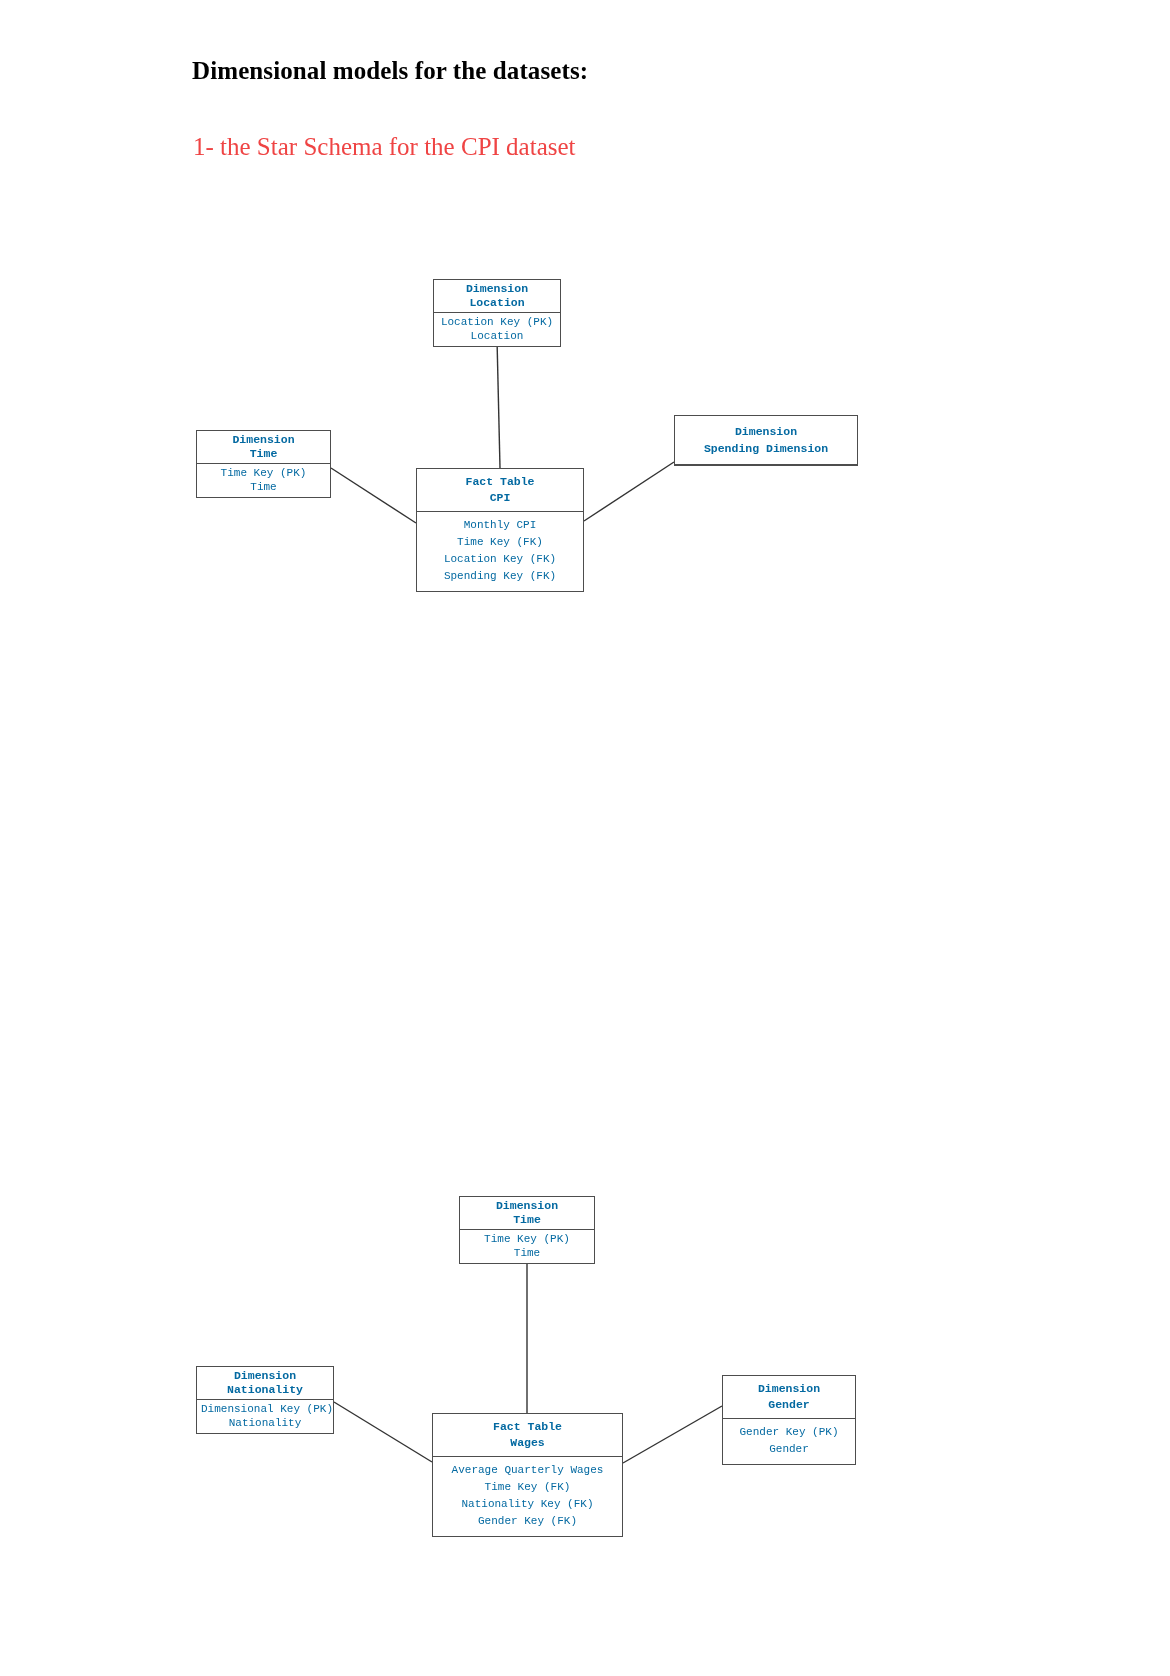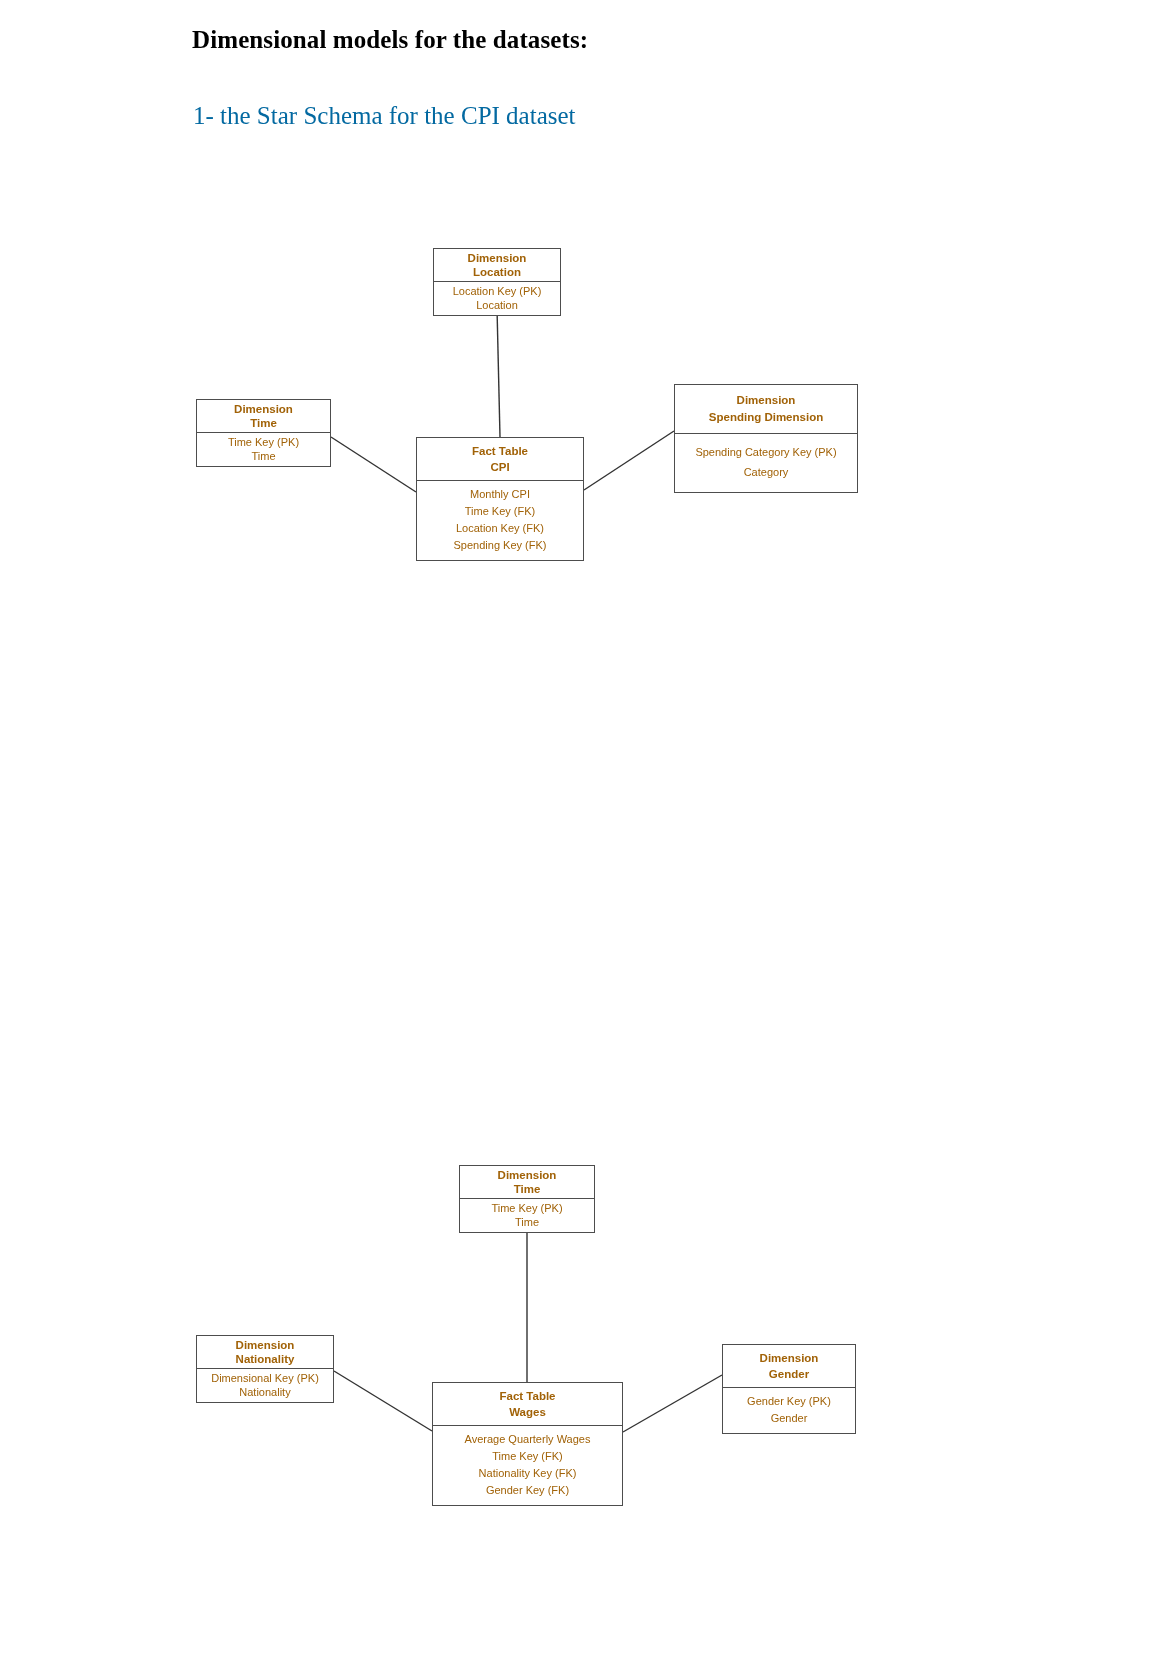--- a/index.html
+++ b/index.html
@@ -9,57 +9,57 @@
   }
   body {
     width: 1170px;
     height: 1676px;
     position: relative;
     font-family: "Liberation Serif", serif;
     color: #000000;
     overflow: hidden;
   }
 
-  .page { position: relative; width: 1170px; height: 1377px; }
+  .page { position: relative; width: 1170px; height: 1377px; margin-top: 31px; }
 
   
   .doc-title {
     position: absolute;
     left: 192px;
     top: 26px;
     font-family: "Liberation Serif", serif;
     font-weight: bold;
     font-size: 25px;
     letter-spacing: 0.1px;
     color: #000;
     white-space: nowrap;
   }
   .section-heading {
     position: absolute;
     font-family: "Liberation Serif", serif;
     font-weight: normal;
     font-size: 25px;
-    color: #0369a1;
+    color: #ef4444;
     white-space: nowrap;
   }
   #heading-1 { left: 193px; top: 102px; }
   #heading-2 { left: 193px; top: 1017px; }
 
   
   .diagram { position: absolute; left: 0; top: 0; width: 1170px; height: 1676px; }
   .edges { position: absolute; left: 0; top: 0; width: 1170px; height: 1676px; pointer-events: none; }
 
   
   .entity {
     position: absolute;
     box-sizing: border-box;
     background: #ffffff;
     border: 1.3px solid #4d4d4d;
-    font-family: Liberation Sans, sans-serif;
-    color: #a16207;
+    font-family: Liberation Mono, monospace;
+    color: #0369a1;
     z-index: 5;
   }
   .entity .hdr {
     box-sizing: border-box;
     border-bottom: 1.3px solid #4d4d4d;
     text-align: center;
     font-weight: bold;
     font-size: 11.5px;
     line-height: 14.5px;
     padding: 3px 4px 3px 4px;
@@ -125,24 +125,20 @@
         <span class="row">Time Key (PK)</span>
         <span class="row">Time</span>
       </div>
     </div>
 
     <div class="entity roomy" style="left:674px; top:384px; width:184px;">
       <div class="hdr">
         <span class="l1">Dimension</span>
         <span class="l2">Spending Dimension</span>
       </div>
-      <div class="body">
-        <span class="row">Spending Category Key (PK)</span>
-        <span class="row">Category</span>
-      </div>
     </div>
 
     <div class="entity midgap" style="left:416px; top:437px; width:168px;">
       <div class="hdr">
         <span class="l1">Fact Table</span>
         <span class="l2">CPI</span>
       </div>
       <div class="body">
         <span class="row">Monthly CPI</span>
         <span class="row">Time Key (FK)</span>

